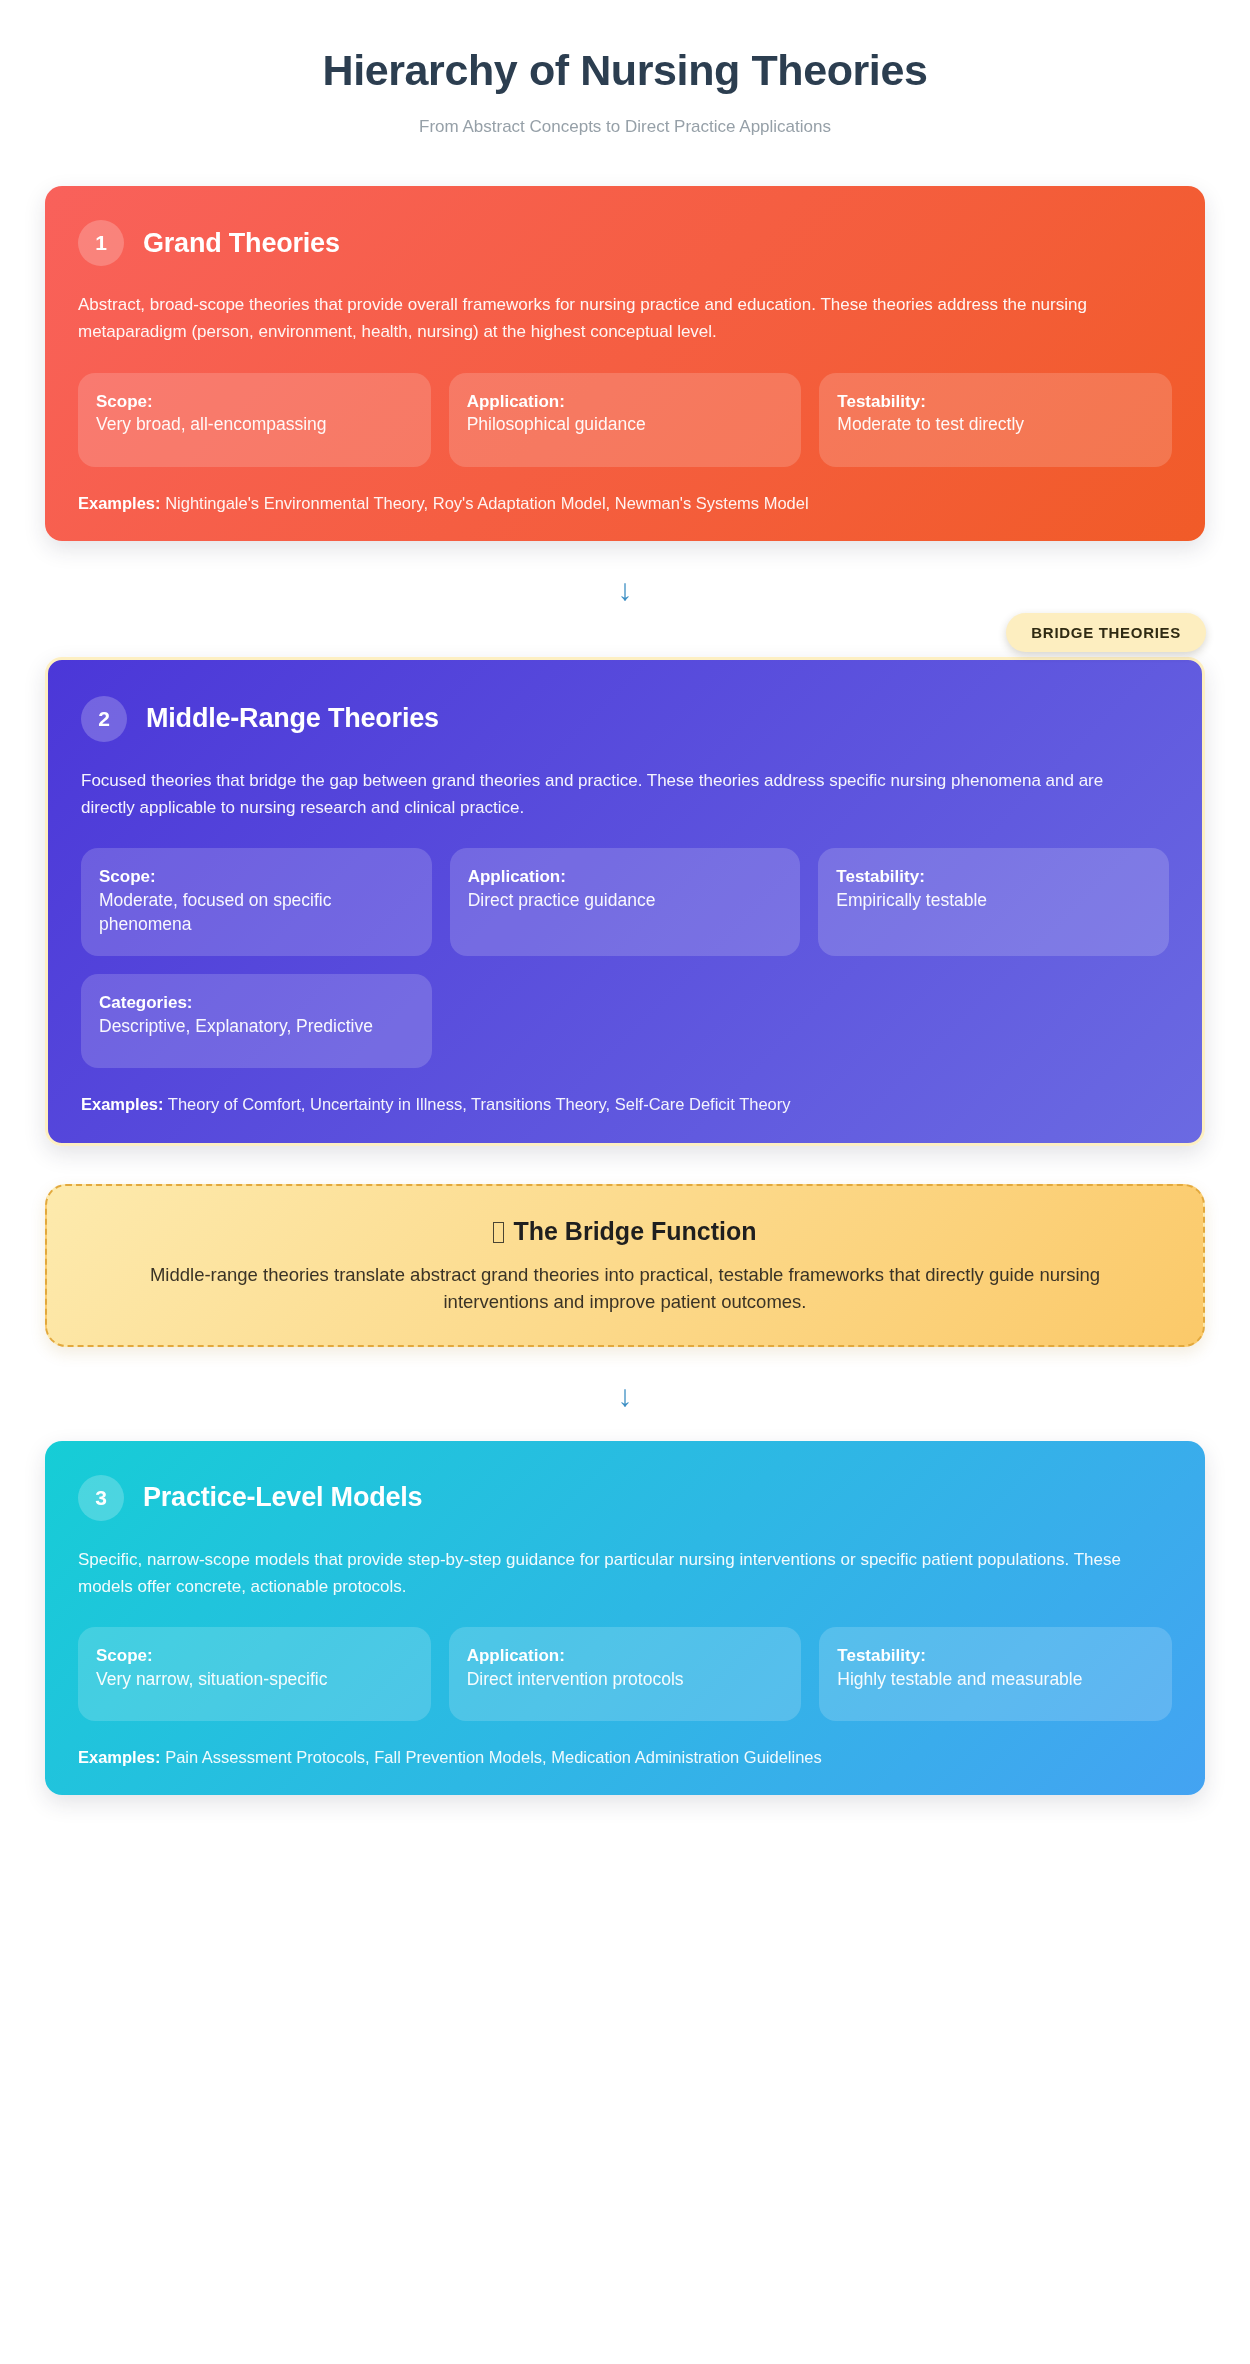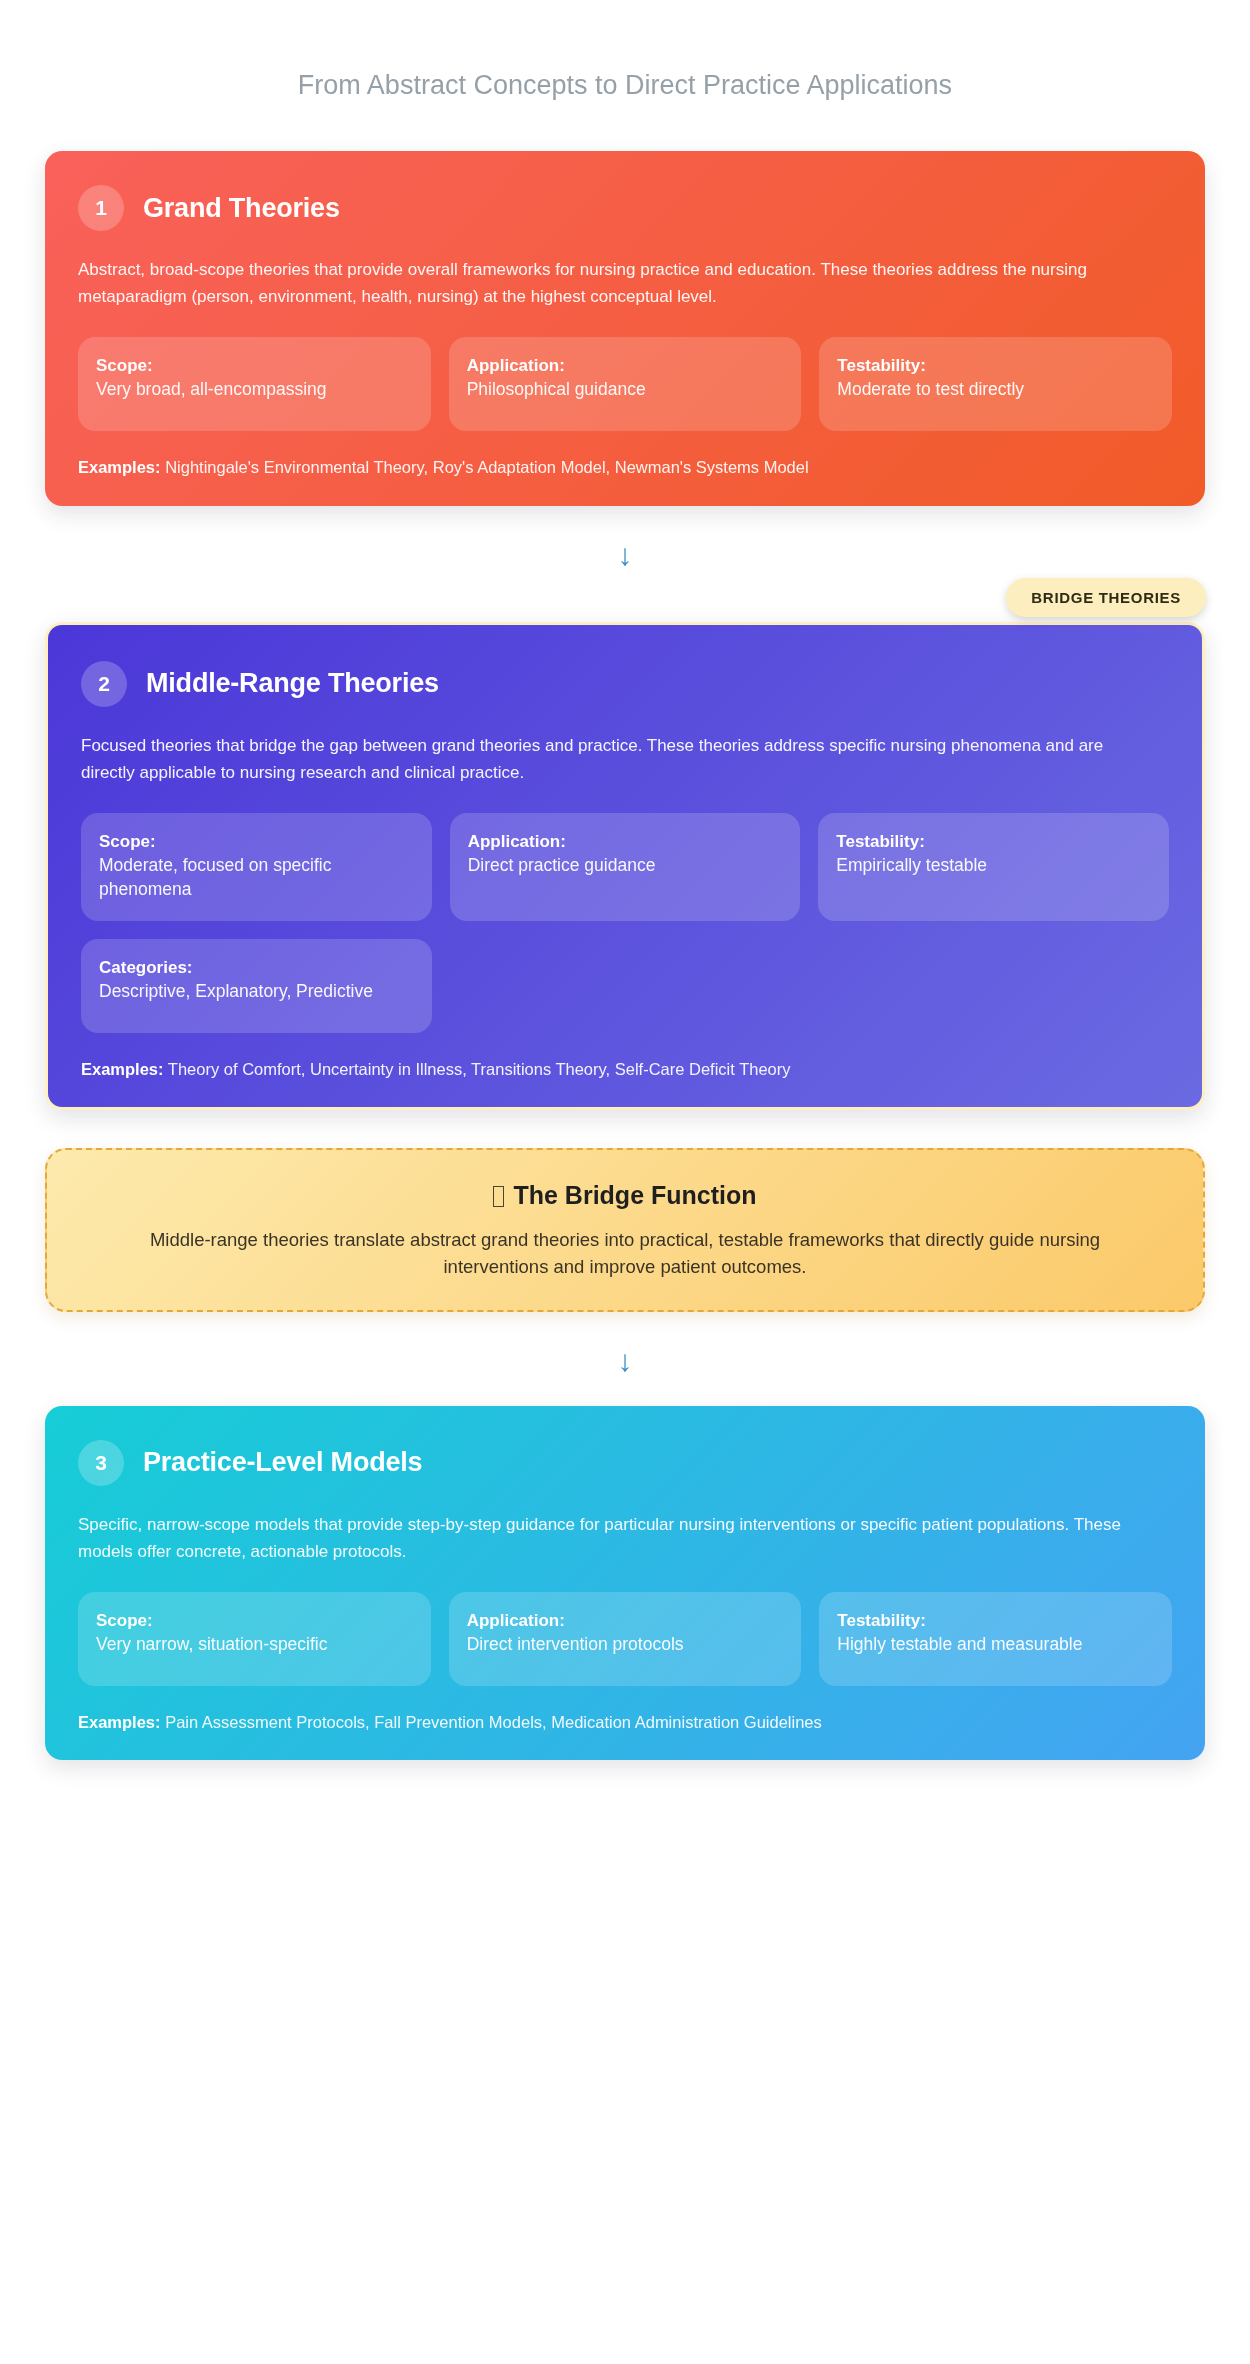--- a/index.html
+++ b/index.html
@@ -24,21 +24,21 @@
   .page-title {
     font-size: 43px;
     font-weight: bold;
     color: #2c3e50;
     letter-spacing: -0.4px;
     line-height: 1.12;
   }
 
   .page-subtitle {
     margin-top: 22px;
-    font-size: 27px;
+    font-size: 17px;
     color: #96a0a8;
     font-weight: normal;
     line-height: 1.3;
   }
 
   
   .stack { padding: 0 45px; margin-top: 48px; }
 
   .tier-card {
     position: relative;
@@ -192,20 +192,21 @@
     margin-left: auto;
     margin-right: auto;
   }
 </style>
 </head>
 <body>
 
 <div class="page">
 
   <div class="header">
+    <h1 class="page-title">Hierarchy of Nursing Theories</h1>
     <div class="page-subtitle">From Abstract Concepts to Direct Practice Applications</div>
   </div>
 
   <div class="stack">
     <div class="tier-card tier-1">
       <div class="card-head">
         <div class="badge-num">1</div>
         <div class="card-title">Grand Theories</div>
       </div>
       <div class="card-desc">Abstract, broad-scope theories that provide overall frameworks for nursing practice and education. These theories address the nursing metaparadigm (person, environment, health, nursing) at the highest conceptual level.</div>

